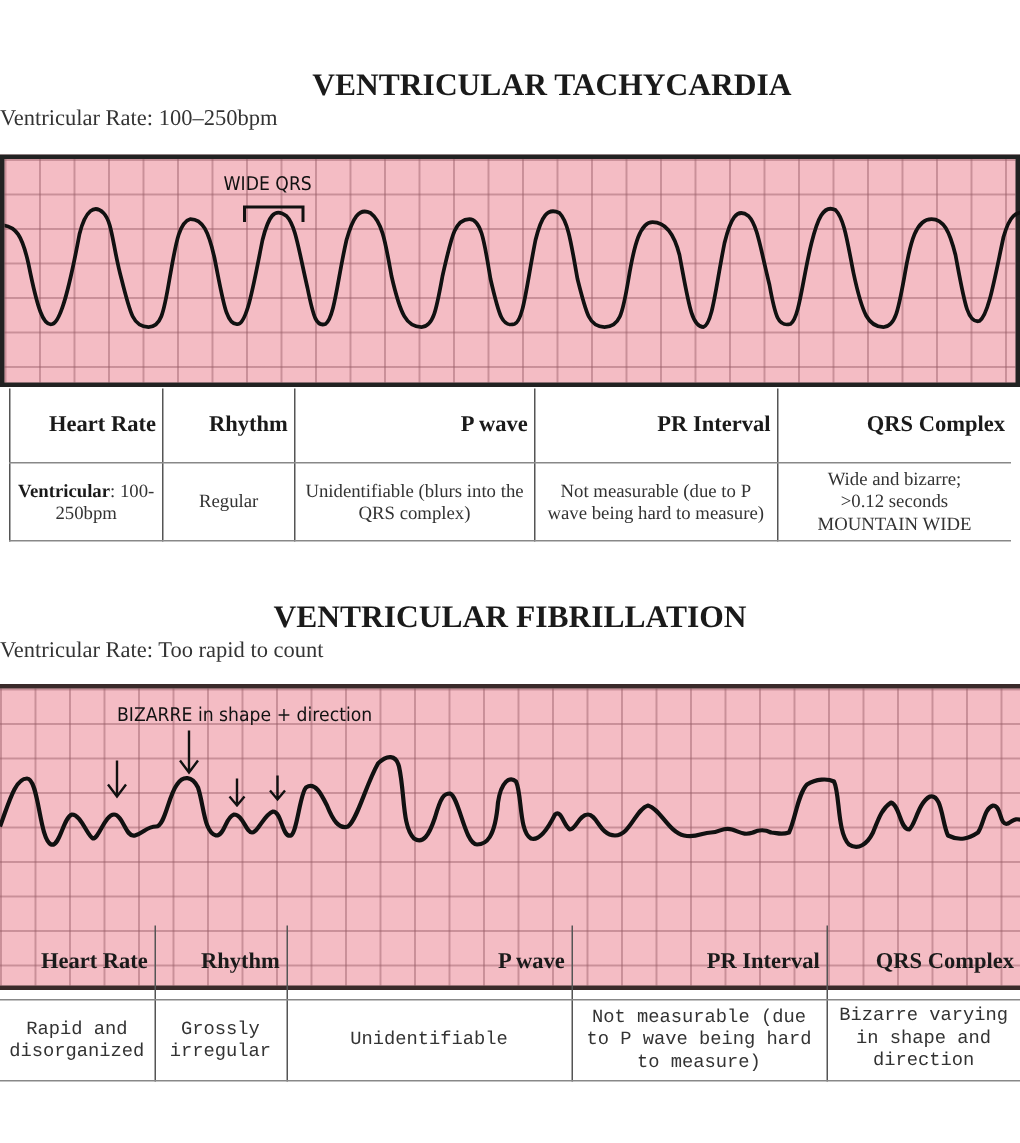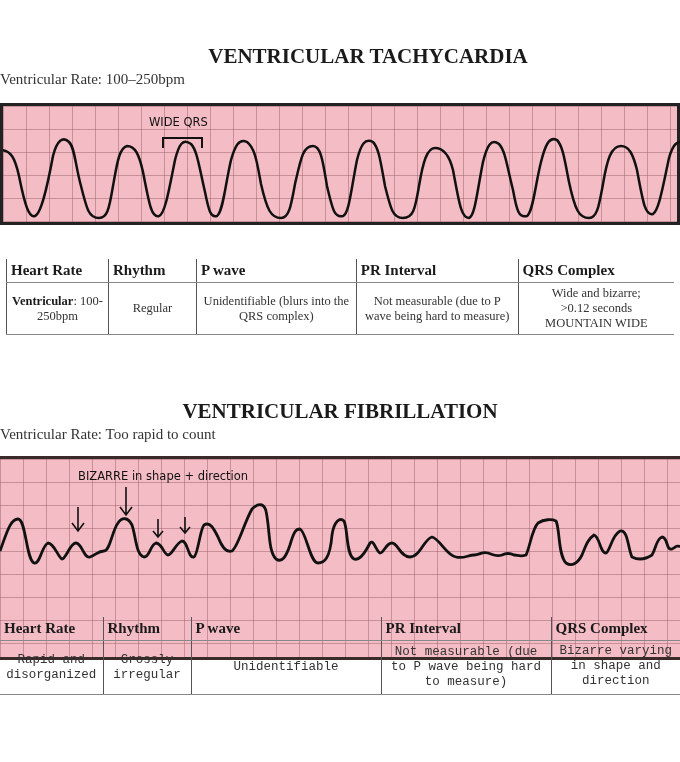--- a/index.html
+++ b/index.html
@@ -7,32 +7,32 @@
   .title { position: absolute; left: 0; width: 680px; text-align: center; font-family: "Liberation Serif", serif; font-weight: bold; font-size: 21px; letter-spacing: 0px; }
   .subtitle { position: absolute; left: 0; width: 680px; text-align: left; font-family: "Liberation Serif", serif; font-size: 15px; color: #333; }
   .strip { position: absolute; left: 0; width: 680px; background-color: #f4bcc4;
     background-image:
       linear-gradient(to right, rgba(150,90,100,0.45) 1px, transparent 1px),
       linear-gradient(to bottom, rgba(150,90,100,0.45) 1px, transparent 1px);
     background-size: 23px 23px;
     box-sizing: border-box; }
   .strip svg { position: absolute; left: 0; top: 0; }
   table.info { position: absolute; left: 6px; width: 668px; border-collapse: collapse; font-family: "Liberation Serif", serif; }
-  table.info th { font-size: 15px; font-weight: bold; padding: 3px 4px; border-right: 1.5px solid #555; border-bottom: 1.5px solid #888; text-align: left; }
+  table.info th { font-size: 15px; font-weight: bold; padding: 16px 4px; border-right: 1.5px solid #555; border-bottom: 1.5px solid #888; text-align: right; }
   table.info td { font-size: 12.5px; color: #333; padding: 3px 4px; line-height: 15px; border-right: 1.5px solid #555; border-bottom: 1.5px solid #888; text-align: center; vertical-align: middle; }
   table.info th:last-child, table.info td:last-child { border-right: none; }
   .annot { position: absolute; font-family: "DejaVu Sans", sans-serif; font-size: 11.5px; color: #111; white-space: nowrap; transform: scaleY(1.1); }
 </style>
 </head>
 <body>
 
 <div class="title" style="top:44px;padding-left:28px;">VENTRICULAR TACHYCARDIA</div>
 <div class="subtitle" style="top:71px;">Ventricular Rate: 100–250bpm</div>
 
-<div class="strip" style="top:103px; height:122px; border:3px solid #222;">
+<div class="strip" style="top:103px; height:155px; border:3px solid #222;">
   <svg width="680" height="155">
     <path fill="none" stroke="#111" stroke-width="2.5" stroke-linejoin="round" d="M -3 44 C 8 44, 12 52, 16 70 C 22 100, 26 112, 32 110 C 38 108, 44 82, 50 50 C 54 34, 60 30, 66 36 C 72 42, 72 58, 78 80 C 84 104, 86 112, 96 112 C 104 112, 106 104, 110 80 C 114 58, 116 42, 124 40 C 132 40, 136 48, 140 66 C 146 96, 148 112, 156 110 C 162 108, 166 84, 172 54 C 176 38, 180 32, 188 38 C 194 44, 196 60, 202 86 C 206 106, 208 112, 214 110 C 220 106, 222 80, 228 54 C 232 40, 236 32, 244 36 C 252 42, 254 56, 258 78 C 264 104, 268 112, 278 112 C 286 112, 288 100, 292 78 C 298 52, 300 40, 310 40 C 318 40, 320 56, 324 80 C 330 106, 332 112, 340 110 C 346 108, 348 84, 354 54 C 358 38, 362 32, 370 36 C 376 42, 378 58, 382 80 C 388 104, 390 112, 400 112 C 410 112, 412 104, 416 80 C 420 56, 424 42, 432 42 C 440 42, 446 48, 450 64 C 456 96, 458 112, 466 112 C 472 110, 474 86, 480 56 C 484 40, 488 32, 496 38 C 502 44, 504 60, 510 84 C 514 106, 516 112, 524 110 C 530 106, 532 80, 538 56 C 542 40, 546 30, 554 34 C 560 40, 562 56, 566 76 C 572 104, 576 112, 586 112 C 594 112, 596 100, 600 78 C 604 54, 608 40, 618 40 C 626 40, 630 48, 634 64 C 640 96, 642 110, 650 108 C 656 104, 660 80, 666 52 C 670 38, 674 34, 683 36"></path>
 
     <path fill="none" stroke="#111" stroke-width="2" d="M 160 42 L 160 32 L 199 32 L 199 42"></path>
   </svg>
   <div class="annot" style="left:146px; top:9px;">WIDE QRS</div>
 </div>
 
 <table class="info" style="top:259px;">
   <colgroup>

